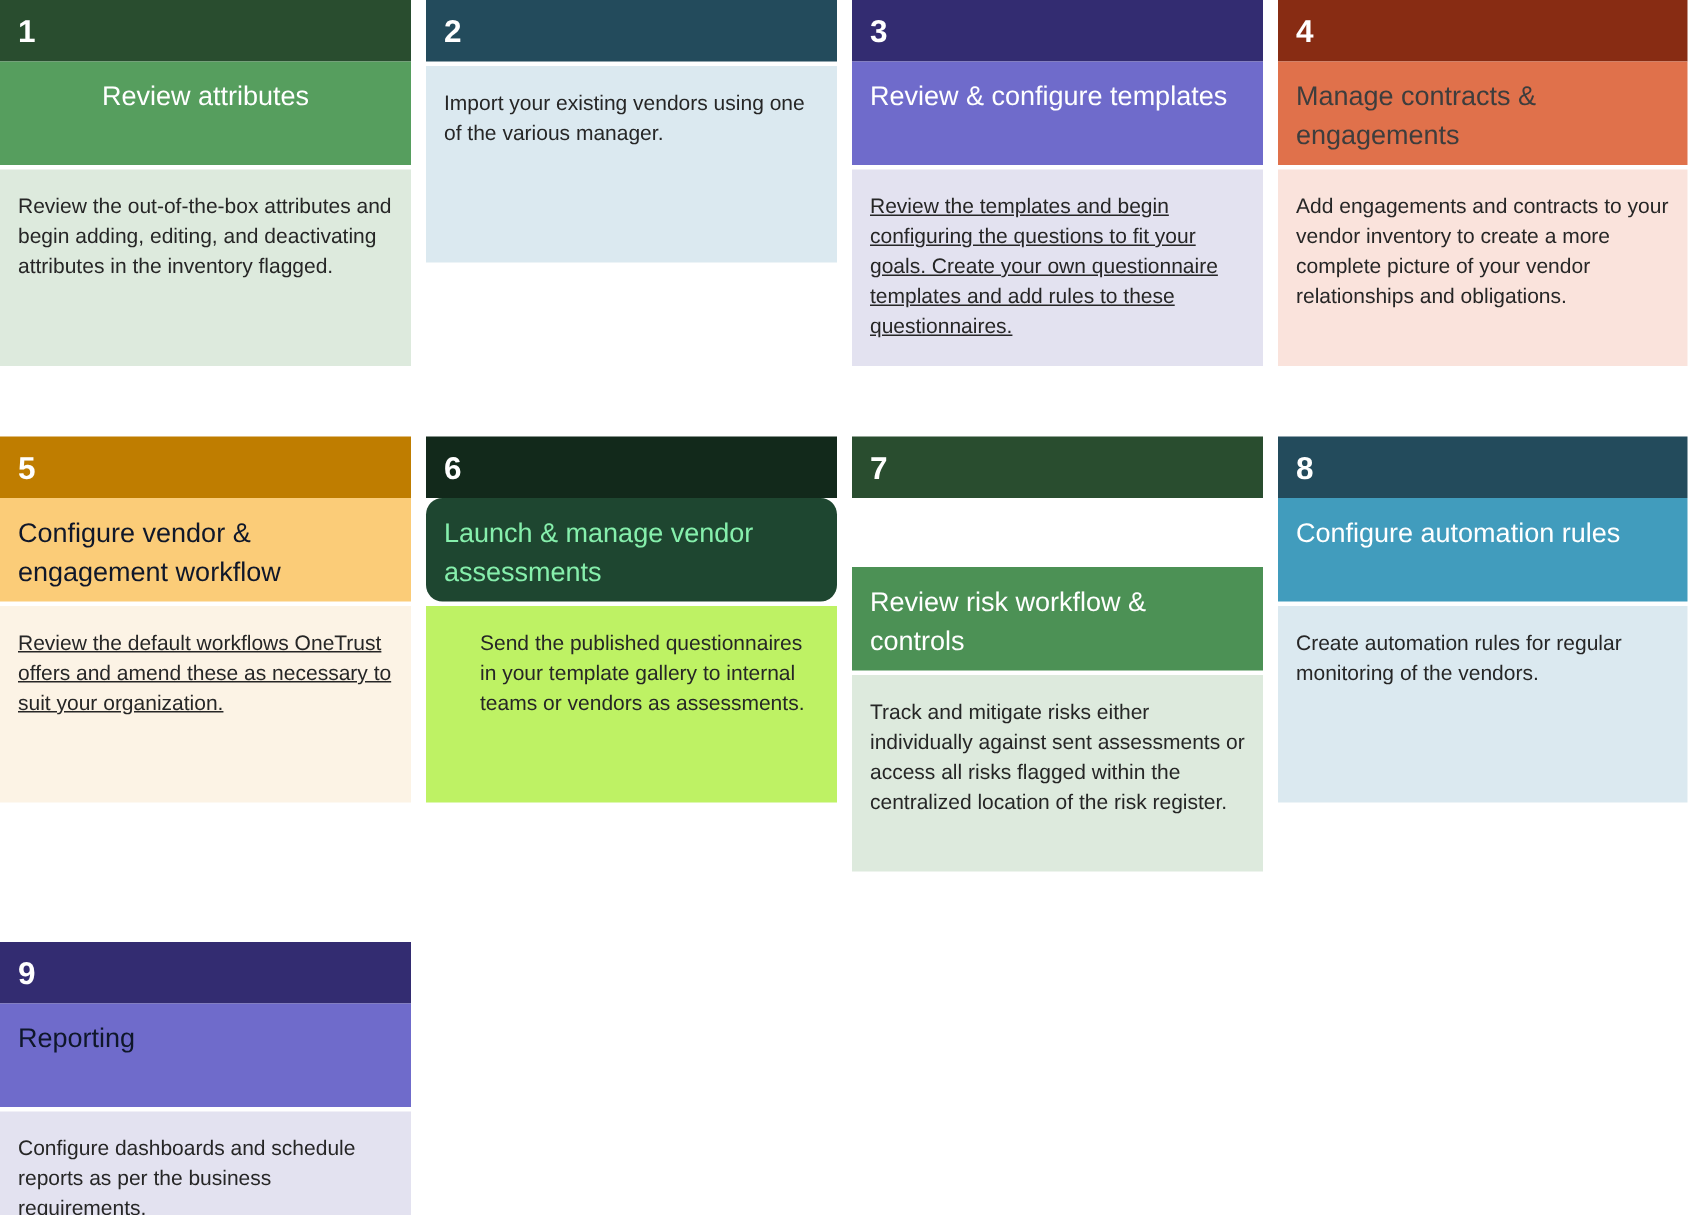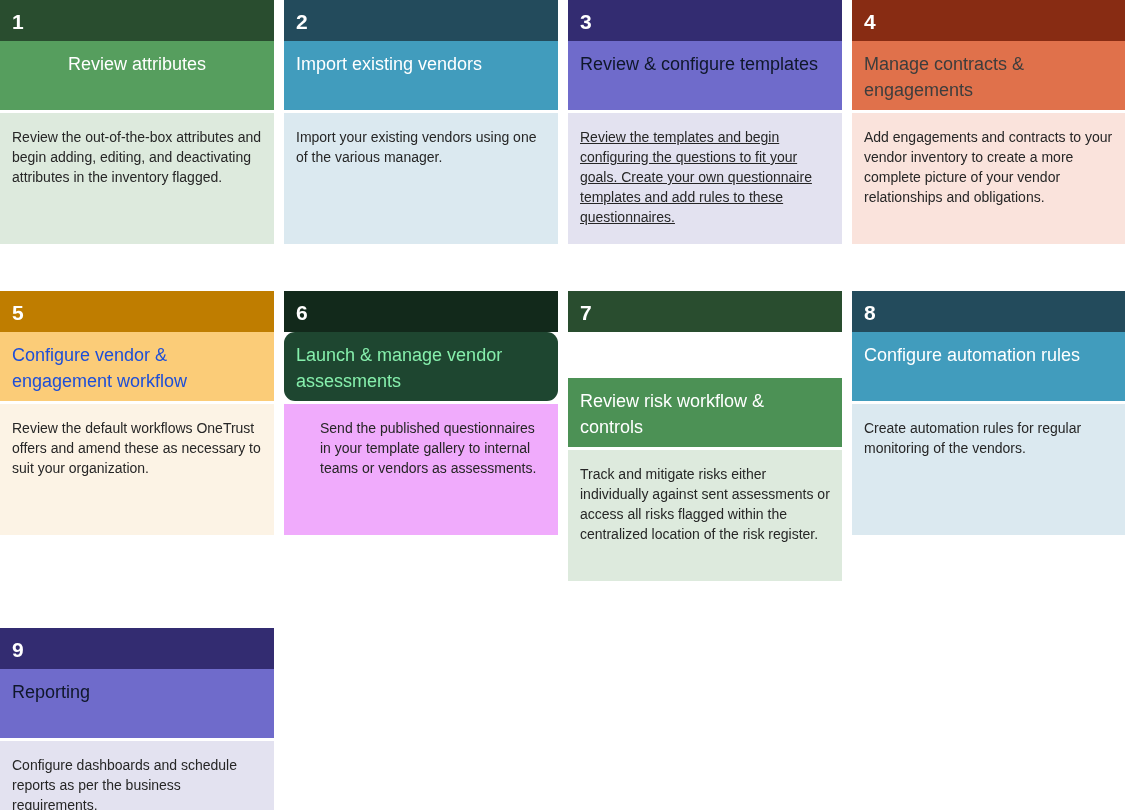--- a/index.html
+++ b/index.html
@@ -83,45 +83,44 @@
 <div class="board">
 
   <div class="row">
     <div class="card">
       <div class="card-num" style="background: rgb(41, 77, 47);">1</div>
       <div class="card-title" style="background: rgb(86, 158, 94); color: rgb(255, 255, 255); text-align: center;">Review attributes</div>
       <div class="card-body" style="background: rgb(221, 234, 221);">Review the out-of-the-box attributes and begin adding, editing, and deactivating attributes in the inventory flagged.</div>
     </div>
     <div class="card">
       <div class="card-num" style="background: rgb(35, 75, 92);">2</div>
-      <div class="card-title" style="background: rgb(65, 156, 189); color: rgb(255, 255, 255);">Import existing vendors</div>
       <div class="card-body" style="background: rgb(219, 233, 240);">Import your existing vendors using one of the various manager.</div>
     </div>
     <div class="card">
       <div class="card-num" style="background: rgb(51, 44, 113);">3</div>
-      <div class="card-title" style="background: rgb(111, 107, 203); color: #0f172a;">Review &amp; configure templates</div>
+      <div class="card-title" style="background: rgb(111, 107, 203); color: #ffffff;">Review &amp; configure templates</div>
       <div class="card-body" style="background: rgb(227, 226, 240); text-decoration: underline;">Review the templates and begin configuring the questions to fit your goals. Create your own questionnaire templates and add rules to these questionnaires.</div>
     </div>
     <div class="card wide">
       <div class="card-num" style="background: rgb(136, 44, 19);">4</div>
       <div class="card-title dark-text" style="background: rgb(224, 113, 75); color: rgb(61, 61, 61);">Manage contracts &amp; engagements</div>
       <div class="card-body" style="background: rgb(250, 227, 220);">Add engagements and contracts to your vendor inventory to create a more complete picture of your vendor relationships and obligations.</div>
     </div>
   </div>
 
   <div class="row">
     <div class="card">
       <div class="card-num" style="background: rgb(191, 125, 0);">5</div>
-      <div class="card-title dark-text" style="background: rgb(251, 204, 120); color: #1d4ed8;">Configure vendor &amp; engagement workflow</div>
-      <div class="card-body" style="background: rgb(252, 243, 229);">Review the default workflows OneTrust offers and amend these as necessary to suit your organization.</div>
+      <div class="card-title dark-text" style="background: rgb(251, 204, 120); color: #0f172a;">Configure vendor &amp; engagement workflow</div>
+      <div class="card-body" style="background: rgb(252, 243, 229); text-decoration: underline;">Review the default workflows OneTrust offers and amend these as necessary to suit your organization.</div>
     </div>
     <div class="card">
       <div class="card-num" style="background: rgb(18, 41, 27);">6</div>
       <div class="card-title" style="background: rgb(30, 70, 48); color: #86efac; border-radius: 11px;">Launch &amp; manage vendor assessments</div>
-      <div class="card-body" style="background: #f0abfc; padding-left: 36px;">Send the published questionnaires in your template gallery to internal teams or vendors as assessments.</div>
+      <div class="card-body" style="background: #bef264; padding-left: 36px;">Send the published questionnaires in your template gallery to internal teams or vendors as assessments.</div>
     </div>
     <div class="card">
       <div class="card-num" style="background: rgb(41, 77, 47);">7</div>
       <div class="card-title" style="background: rgb(76, 145, 85); color: rgb(255, 255, 255); margin-top: 46px;">Review risk workflow &amp; controls</div>
       <div class="card-body" style="background: rgb(221, 234, 221);">Track and mitigate risks either individually against sent assessments or access all risks flagged within the centralized location of the risk register.</div>
     </div>
     <div class="card wide">
       <div class="card-num" style="background: rgb(35, 75, 92);">8</div>
       <div class="card-title" style="background: rgb(65, 156, 189); color: rgb(255, 255, 255);">Configure automation rules</div>
       <div class="card-body" style="background: rgb(219, 233, 240);">Create automation rules for regular monitoring of the vendors.</div>

